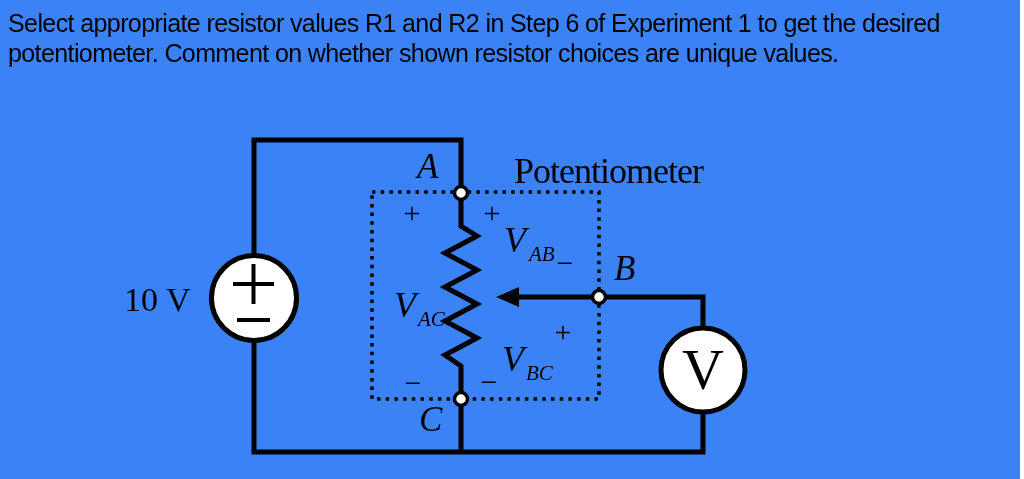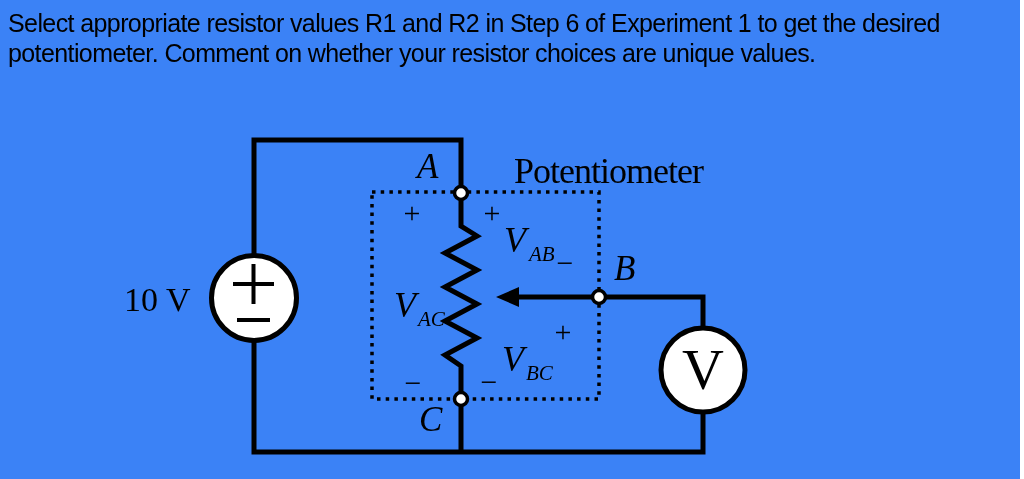--- a/index.html
+++ b/index.html
@@ -24,21 +24,21 @@
   .it     { font-style:italic; }
   .sign   { text-anchor:middle; dominant-baseline:central; }
 </style>
 </head>
 <body>
 
 <div class="page">
 
   <div class="question">
     <div>Select appropriate resistor values R1 and R2 in Step 6 of Experiment 1 to get the desired</div>
-    <div>potentiometer. Comment on whether your resistor choices are unique values.</div>
+    <div>potentiometer. Comment on whether shown resistor choices are unique values.</div>
   </div>
 
   <svg class="circuit-svg" width="1024" height="479" viewBox="0 0 1024 479" xmlns="http://www.w3.org/2000/svg">
 
     <path class="wire" d="M254 258 L254 140 L461 140 L461 188"></path>
     <path class="wire" d="M254 340 L254 452 L703 452 L703 412"></path>
     <path class="wire" d="M599 297 L703 297 L703 330"></path>
     <path class="wire" d="M461 406 L461 452"></path>
 
     <path class="wire" d="M461 199 L461 226 L477 236 L445 253 L477 270 L445 287 L477 304 L445 321 L477 338 L445 355 L461 366 L461 392"></path>

